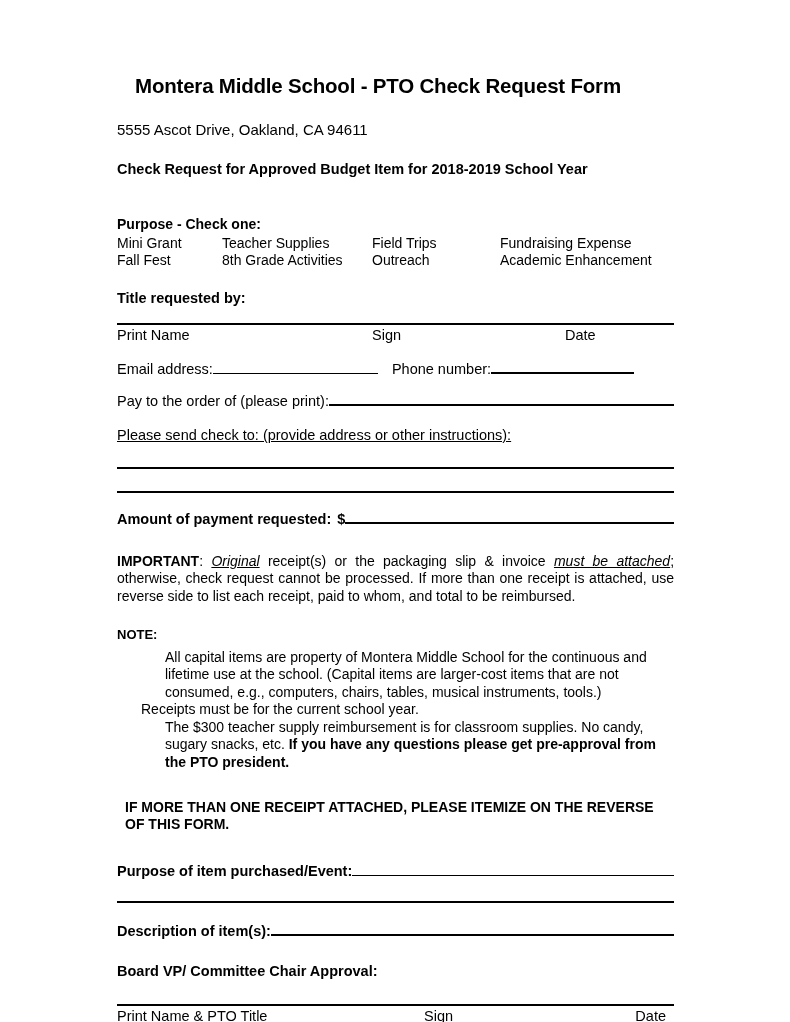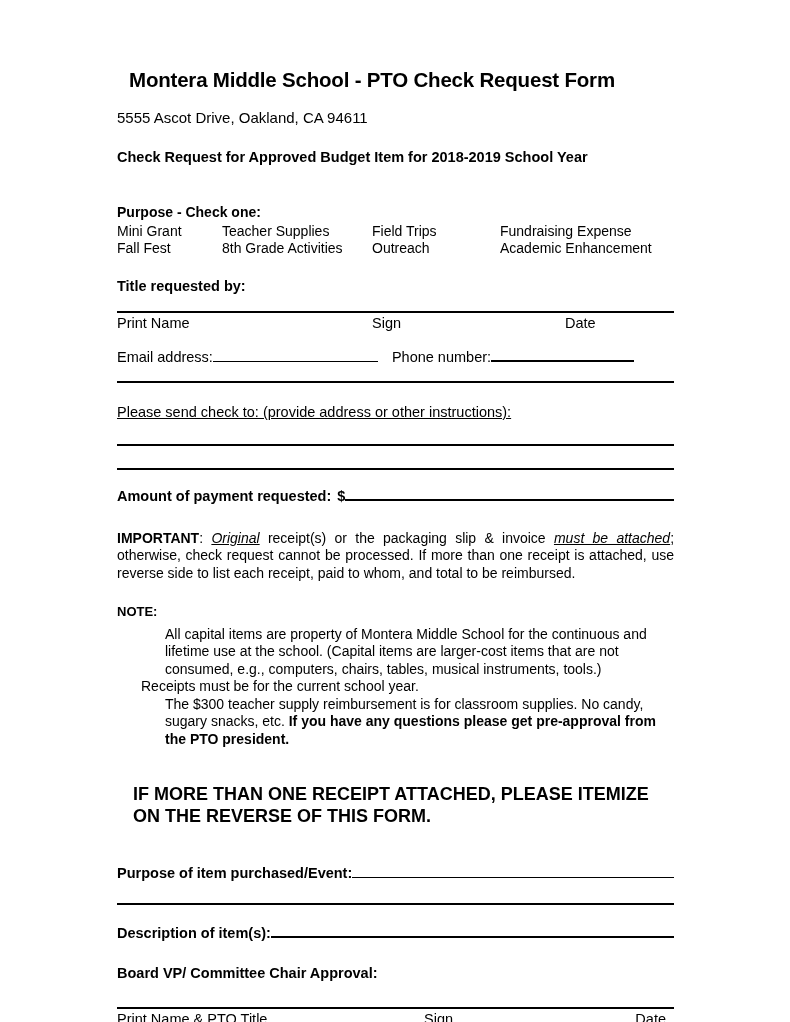--- a/index.html
+++ b/index.html
@@ -20,21 +20,21 @@
     left: 117px;
     top: 0;
     width: 557px;
   }
 
   
   .doc-title {
     font-size: 20.5px;
     font-weight: bold;
     letter-spacing: -0.2px;
-    margin: 12px;
+    margin: 18px;
     padding-top: 56px;
     line-height: 1.15;
   }
   .doc-address {
     font-size: 15px;
     margin: 0;
     padding-top: 5px;
     line-height: 1.2;
   }
   .doc-subtitle {
@@ -147,23 +147,23 @@
     margin: 0;
     padding-left: 48px;
   }
   .note-body-tight {
     font-size: 14px;
     line-height: 17.5px;
     margin: 0;
     padding-left: 24px;
   }
   .allcaps-note {
-    font-size: 18px;
-    font-weight: bold;
-    margin: 16px;
+    font-size: 14px;
+    font-weight: bold;
+    margin: 8px;
     line-height: 1.2;
   }
   .footer-note {
     font-size: 14.5px;
     font-weight: bold;
     font-style: italic;
     line-height: 19px;
     margin: 0;
   }
   i.iu { font-style: italic; text-decoration: underline; }
@@ -217,20 +217,21 @@
 
   <div class="field-line sp-above-14">
     <span class="lbl">Email address:</span>
     <span class="fill thin fixed-email"></span>
     <span class="gap"></span>
     <span class="lbl">Phone number:</span>
     <span class="fill heavy fixed-phone"></span>
   </div>
 
   <div class="field-line sp-above-16">
+    <span class="lbl">Pay to the order of (please print):</span>
     <span class="fill heavy"></span>
   </div>
 
   <p class="plain sp-above-18">Please send check to: (provide address or other instructions):</p>
 
   <div class="rule-heavy" style="margin-top:22px;"></div>
   <div class="rule-heavy" style="margin-top:22px;"></div>
 
   <div class="field-line" style="margin-top:18px; font-weight:bold;">
     <span class="lbl">Amount of payment requested:</span>

